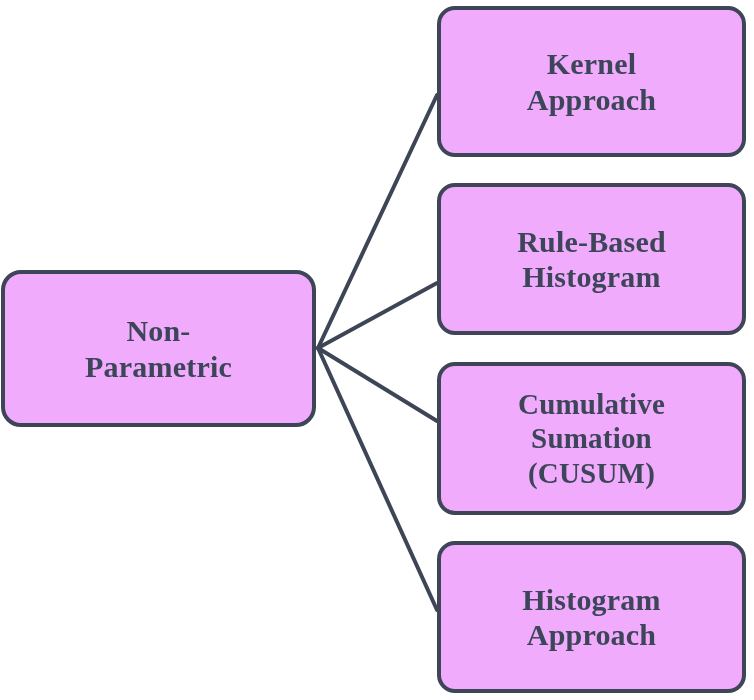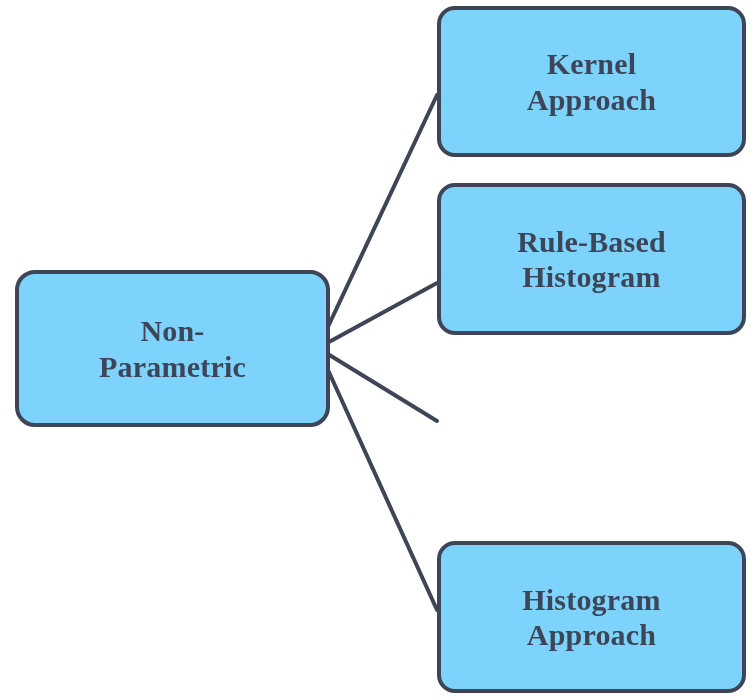--- a/index.html
+++ b/index.html
@@ -23,41 +23,41 @@
   #connector-layer {
     position: absolute;
     left: 0;
     top: 0;
     width: 754px;
     height: 700px;
   }
   .node-box {
     position: absolute;
     box-sizing: border-box;
-    background: #7dd3fc;
+    background: #f0abfc;
     border: 4px solid #fca5a5;
     border-radius: 18px;
     display: flex;
     align-items: center;
     justify-content: center;
     text-align: center;
     z-index: 2;
   }
   .node-label {
     font-family: "Liberation Serif", "DejaVu Serif", serif;
     font-weight: bold;
     color: #3d4658;
     line-height: 1.18;
     letter-spacing: 0.2px;
     padding: 0 10px;
     white-space: pre-line;
   }
   
   #node-root {
-    left: 15px;
+    left: 1px;
     top: 270px;
     width: 315px;
     height: 157px;
     border-radius: 20px;
   }
   #node-root .node-label {
     font-size: 30px;
   }
   
   #node-branch-0 {
@@ -112,19 +112,24 @@
   <div class="node-box branch" id="node-branch-0" style="border-color: rgb(61, 69, 87);">
     <span class="node-label" style="color: rgb(61, 70, 88);">Kernel
 Approach</span>
   </div>
 
   <div class="node-box branch" id="node-branch-1" style="border-color: rgb(61, 69, 87);">
     <span class="node-label" style="color: rgb(61, 70, 88);">Rule-Based
 Histogram</span>
   </div>
 
+  <div class="node-box branch" id="node-branch-2" style="border-color: rgb(61, 69, 87);">
+    <span class="node-label" style="color: rgb(61, 70, 88);">Cumulative
+Sumation
+(CUSUM)</span>
+  </div>
 
   <div class="node-box branch" id="node-branch-3" style="border-color: rgb(61, 69, 87);">
     <span class="node-label" style="color: rgb(61, 70, 88);">Histogram
 Approach</span>
   </div>
 
 </div>
 
 </body></html>

